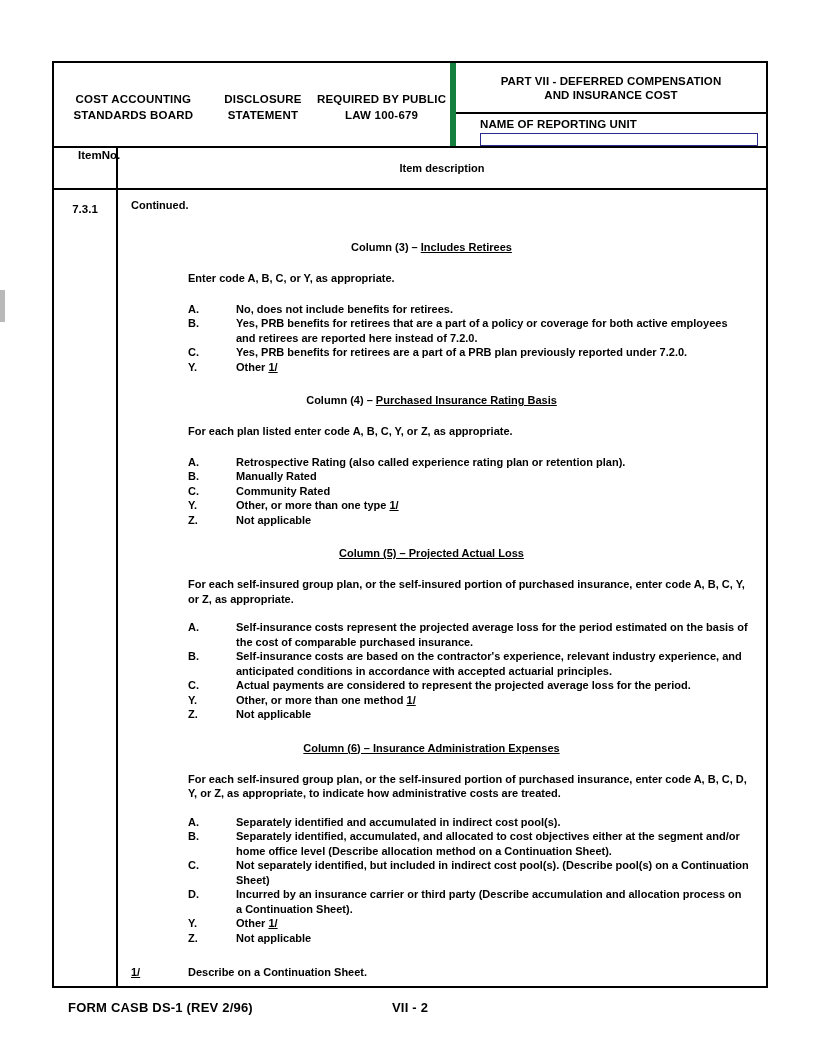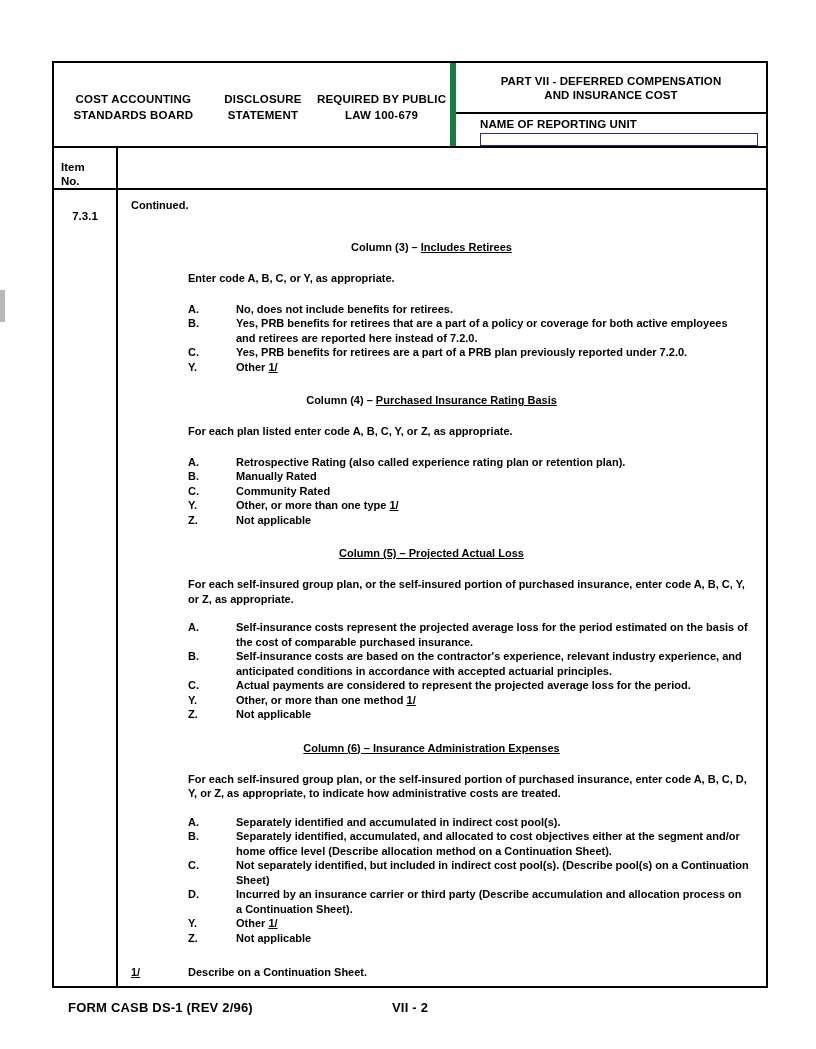--- a/index.html
+++ b/index.html
@@ -111,23 +111,23 @@
     display: flex;
     border-bottom: 2px solid #000;
     height: 42px;
     box-sizing: border-box;
   }
   .colhead-item {
     width: 64px;
     border-right: 2px solid #000;
     box-sizing: border-box;
     display: flex;
-    flex-direction: column;
-    justify-content: flex-end;
-    padding-left: 7px;
+    flex-direction: row;
+    justify-content: space-between;
+    padding-left: 24px;
   }
   .colhead-item span {
     font-size: 11.5px;
     font-weight: bold;
     line-height: 14px;
   }
   .colhead-desc {
     flex: 1;
     display: flex;
     align-items: center;
@@ -141,21 +141,21 @@
   
   .body-row {
     display: flex;
     height: 796px;
     box-sizing: border-box;
   }
   .body-itemno {
     width: 64px;
     border-right: 2px solid #000;
     box-sizing: border-box;
-    padding-top: 16px;
+    padding-top: 9px;
     text-align: center;
   }
   .body-itemno span {
     font-size: 11.5px;
     font-weight: bold;
   }
   .body-content {
     flex: 1;
     position: relative;
     box-sizing: border-box;
@@ -291,20 +291,23 @@
           <input class="name-input" type="text" value="" style="">
         </div>
       </div>
     </div>
 
     <div class="colhead">
       <div class="colhead-item">
         <span>Item</span>
         <span>No.</span>
       </div>
+      <div class="colhead-desc">
+        <span>Item description</span>
+      </div>
     </div>
 
     <div class="body-row">
       <div class="body-itemno">
         <span>7.3.1</span>
       </div>
       <div class="body-content">
 
         <p class="continued">Continued.</p>
 

